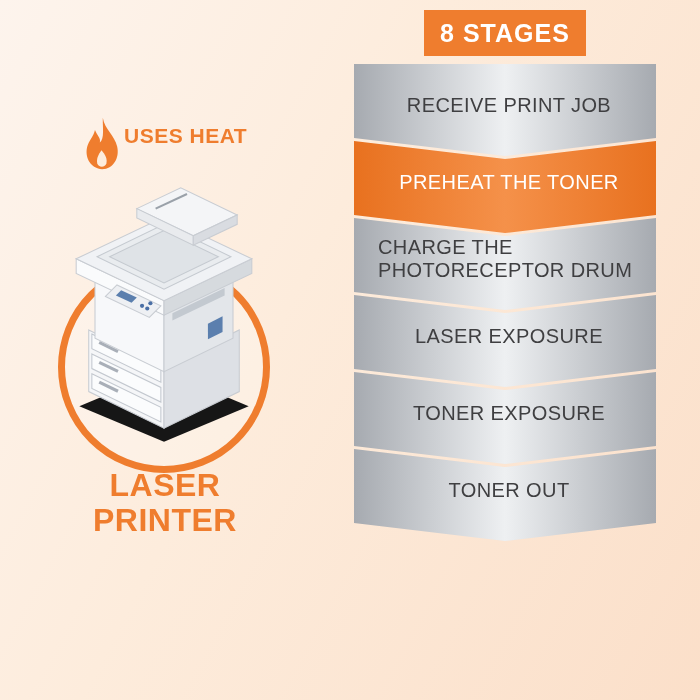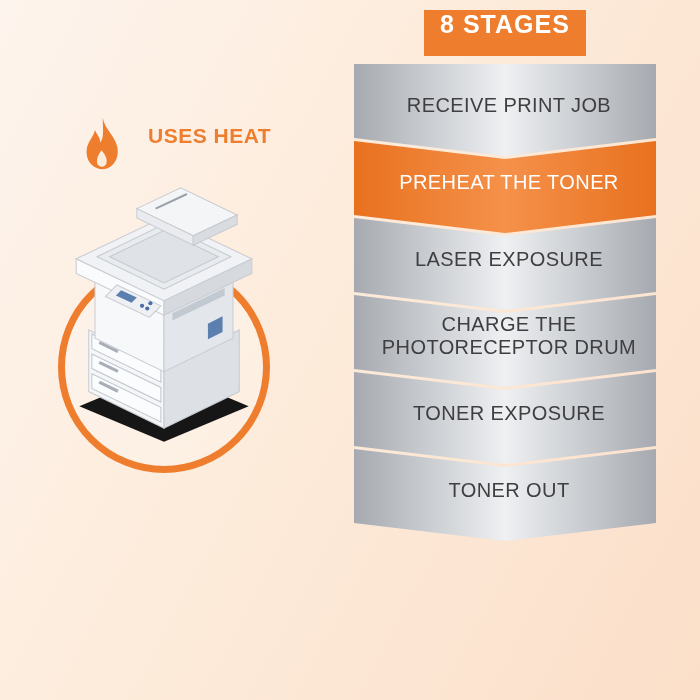--- a/index.html
+++ b/index.html
@@ -4,44 +4,44 @@
 <style>
   html,body{margin:0;padding:0;}
   body{font-family:"Liberation Sans","DejaVu Sans",sans-serif;}
   .canvas{
     position:relative;width:700px;height:700px;overflow:hidden;
     background:linear-gradient(118deg,#fdf4ed 0%,#fdecdc 42%,#fbdfc9 100%);
   }
   
   .flame{position:absolute;left:78px;top:116px;width:47px;height:66px;}
   .uses-heat{
-    position:absolute;left:148px;top:124px;
+    position:absolute;left:124px;top:124px;
     font-size:21px;font-weight:700;letter-spacing:.5px;color:#ef7d2e;
   }
   .printer-circle{
     position:absolute;left:58px;top:261px;width:212px;height:212px;
     box-sizing:border-box;border:7px solid #ef7d2e;border-radius:50%;
     background:rgba(255,255,255,.22);
   }
   .printer-svg{position:absolute;left:49px;top:150px;width:230px;height:295px;}
   .printer-title{
     position:absolute;left:0;top:468px;width:330px;text-align:center;
     font-size:32px;line-height:1.08;font-weight:700;letter-spacing:.5px;color:#ef7d2e;
   }
   
   .right-col{position:absolute;left:354px;top:10px;width:302px;}
   .stages-header{
     width:162px;height:46px;margin:0 auto 8px auto;background:#ef7d2e;
-    display:flex;align-items:flex-start;justify-content:center;
+    display:flex;align-items:center;justify-content:center;
     color:#fff;font-size:25px;font-weight:700;letter-spacing:1px;
   }
   .stages-stack{position:relative;}
   .chevron{
     position:relative;height:92px;margin-top:-15px;
-    display:flex;align-items:center;justify-content:center;text-align:center;
+    display:flex;align-items:center;justify-content:center;
     padding:6px 8px 16px 16px;box-sizing:border-box;
     clip-path:polygon(0 0,50% 18px,100% 0,100% calc(100% - 18px),50% 100%,0 calc(100% - 18px));
     filter:drop-shadow(0 3px 0 #ffffff);
   }
   .chevron.first{
     margin-top:0;
     clip-path:polygon(0 0,100% 0,100% calc(100% - 18px),50% 100%,0 calc(100% - 18px));
   }
   .chevron.gray{
     background:linear-gradient(90deg,#a6aab0 0%,#eef0f2 50%,#a6aab0 100%);
@@ -104,37 +104,41 @@
 
     <g>
       <polygon points="54,140 96,160 107,149 65,129" fill="#eef0f3" stroke="#c8ccd2"></polygon>
       <polygon points="64,139 79,146 84,141 69,134" fill="#5b7fae"></polygon>
       <circle cx="89" cy="149" r="2" fill="#4a6fa5"></circle>
       <circle cx="94" cy="151.5" r="2" fill="#4a6fa5"></circle>
       <circle cx="97" cy="146.5" r="2" fill="#4a6fa5"></circle>
     </g>
   </svg>
 
+  <div class="printer-title">
+    <div>LASER</div>
+    <div>PRINTER</div>
+  </div>
 
   <div class="right-col">
     <div class="stages-header">
       <span>8 STAGES</span>
     </div>
     <div class="stages-stack" id="stack">
         <div class="chevron gray first">
           <span class="chevron-label">RECEIVE PRINT JOB</span>
         </div>
         <div class="chevron orange">
           <span class="chevron-label">PREHEAT THE TONER</span>
         </div>
         <div class="chevron gray">
-          <span class="chevron-label">LASER EXPOSURE</span>
+          <span class="chevron-label">CHARGE THE PHOTORECEPTOR DRUM</span>
         </div>
         <div class="chevron gray">
-          <span class="chevron-label">CHARGE THE PHOTORECEPTOR DRUM</span>
+          <span class="chevron-label">LASER EXPOSURE</span>
         </div>
         <div class="chevron gray">
           <span class="chevron-label">TONER EXPOSURE</span>
         </div>
         <div class="chevron gray">
           <span class="chevron-label">TONER OUT</span>
         </div>
       </div>
   </div>
 

